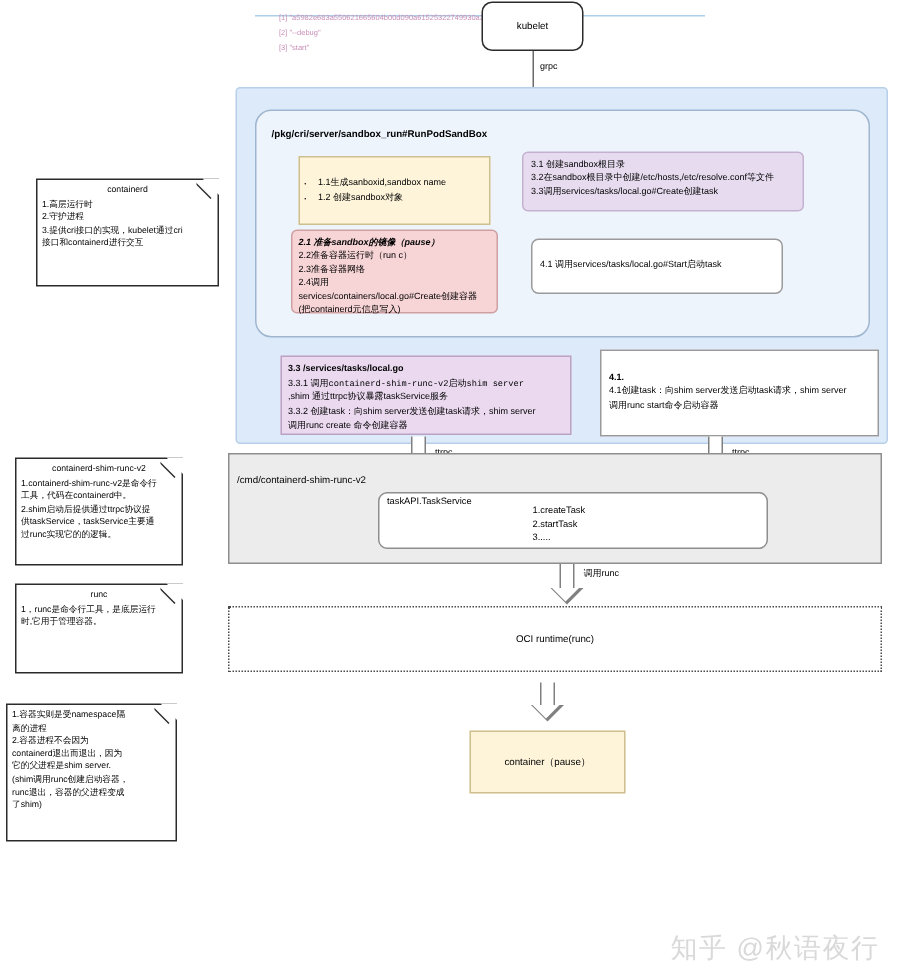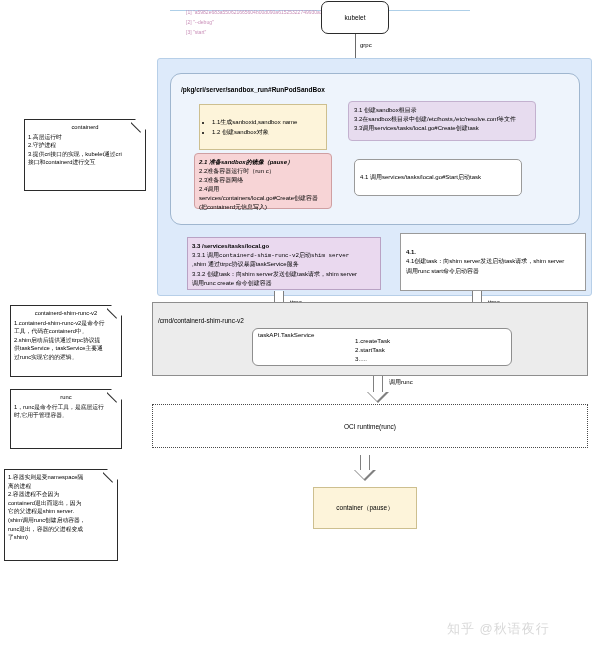--- a/index.html
+++ b/index.html
@@ -213,21 +213,21 @@
     transform-origin: left top;
   }
   .note-containerd { left: 24px; top: 119px; width: 122px; height: 72px; }
   .note-shim       { left: 10px; top: 305px; width: 112px; height: 72px; }
   .note-runc       { left: 10px; top: 389px; width: 112px; height: 60px; }
   .note-container  { left: 4px;  top: 469px; width: 114px; height: 92px; }
 
   
   .watermark {
     left: 447px; top: 620px;
-    font-size: 13px; color: #d9d9d9; letter-spacing: 1px;
+    font-size: 18px; color: #d9d9d9; letter-spacing: 1px;
     white-space: nowrap;
   }
 </style>
 </head>
 <body>
 
 <div class="abs top-rule"></div>
 
 <div class="abs hash-block">
   <span class="hash-row">

